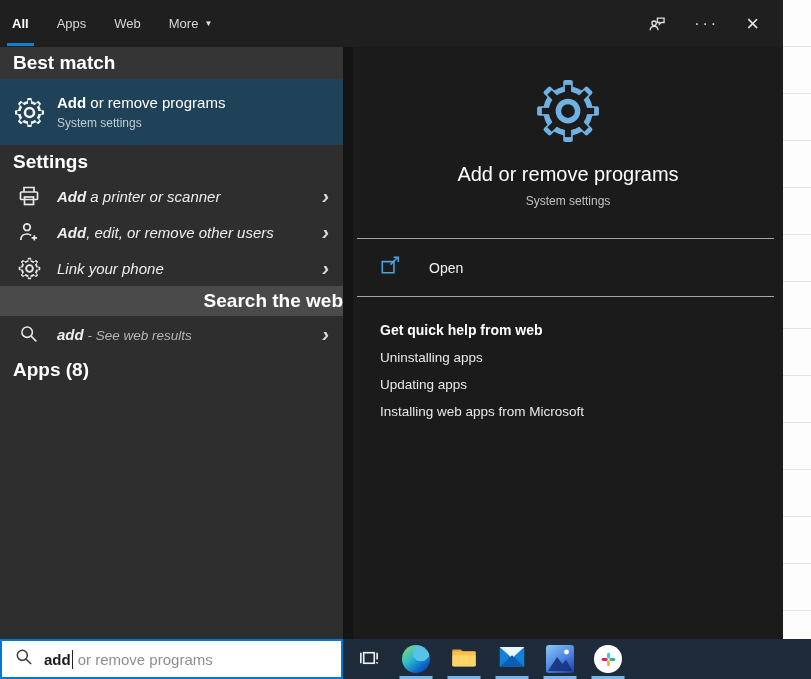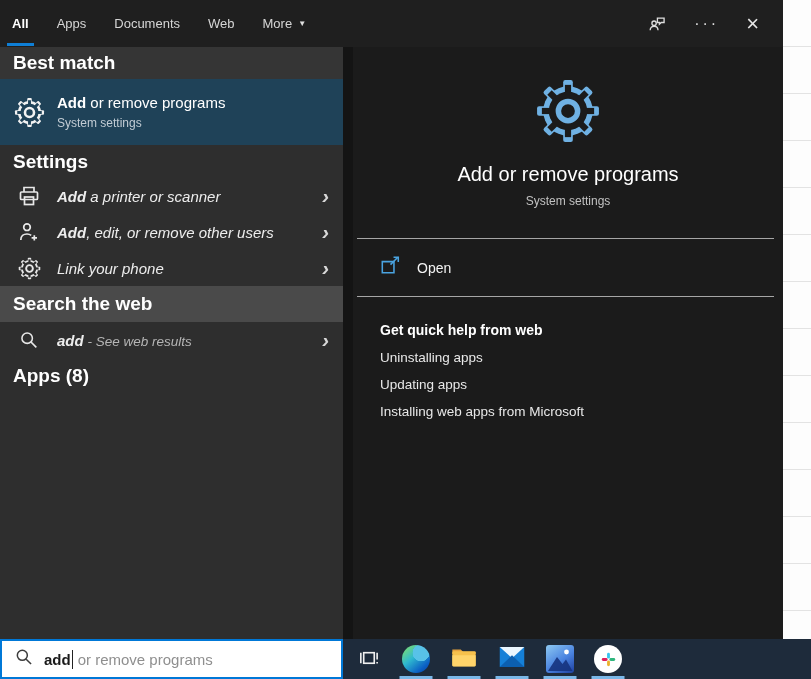--- a/index.html
+++ b/index.html
@@ -22,21 +22,21 @@
   .topbar-right { margin-left:auto; margin-right:24px; display:flex; align-items:center; gap:27px; }
   .tb-icon { color:#dedede; display:flex; align-items:center; }
   .dots { font-size:16px; letter-spacing:3px; color:#dedede; line-height:10px; }
   .close-x { font-size:22px; color:#e6e6e6; line-height:20px; }
 
   
   .left-panel { position:absolute; left:0; top:47px; width:343px; height:592px; background:#2e2e2e; }
   .sec-header { color:#fff; font-size:19px; font-weight:bold; padding-left:13px; display:flex; align-items:center; }
   .sec-header.bm { height:32px; background:#353535; }
   .sec-header.settings { height:33px; }
-  .sec-header.web { height:36px; background:#4a4a4a; }
+  .sec-header.web { height:30px; background:#4a4a4a;justify-content:flex-end; }
   .sec-header.apps { height:36px; }
 
   .bm-item { height:66px; background:#1f4258; display:flex; align-items:center; position:relative; cursor:default; }
   .bm-icon { margin-left:13px; width:32px; display:flex; justify-content:center; }
   .bm-text { margin-left:12px; }
   .bm-line1 { font-size:15px; color:#fff; }
   .bm-line1 .b { font-weight:bold; }
   .bm-line2 { font-size:12px; color:#c2ccd4; margin-top:5px; }
 
   .row { height:36px; display:flex; align-items:center; position:relative; cursor:default;font-style:italic; }
@@ -48,21 +48,21 @@
 
   
   .gapcol { position:absolute; left:343px; top:47px; width:10px; height:592px; background:#141414; }
 
   
   .right-panel { position:absolute; left:353px; top:47px; width:430px; height:592px; background:#1b1b1b; color:#fff; }
   .hero { height:191px; display:flex; flex-direction:column; align-items:center; padding-top:31px; }
   .hero-title { font-size:20px; color:#fff; margin-top:15px; }
   .hero-sub { font-size:12px; color:#c2c2c2; margin-top:8px; }
   .divider { border-top:1px solid #a6a6a6; margin-left:4px; margin-right:9px; }
-  .open-row { height:57px; display:flex; align-items:center; padding-left:27px; gap:16px; cursor:default;text-align:right; }
+  .open-row { height:57px; display:flex; align-items:center; padding-left:27px; gap:28px; cursor:default;text-align:right; }
   .open-label { font-size:14px; color:#f2f2f2; }
   .help { padding-left:27px; }
   .help-header { margin-top:25px; font-size:14px; font-weight:bold; color:#fff; }
   .help-link { margin-top:12px; font-size:13.5px; color:#e8e8e8; cursor:default; }
 
   
   .taskbar { position:absolute; left:0; top:639px; width:811px; height:40px; background:#1e2b3b; }
   .searchbox { position:absolute; left:0; top:0; width:343px; height:40px; background:#fff; border:2px solid #0078d7; display:flex; align-items:center; padding-left:12px; }
   .typed { margin-left:10px; font-size:15px; font-weight:bold; color:#1a1a1a; }
   .caret { width:1px; height:19px; background:#222; margin-left:1px; }
@@ -86,23 +86,20 @@
   <div class="topbar">
     <div class="tabs">
       <div class="tab selected">
         <span>All</span>
         <div class="tab-underline"></div>
       </div>
       <div class="tab">
           <span>Apps</span>
         </div>
       <div class="tab">
-          <span>Documents</span>
-        </div>
-      <div class="tab">
           <span>Web</span>
         </div>
       <div class="tab">
         <span>More</span>
         <span class="tab-caret">▼</span>
       </div>
     </div>
     <div class="topbar-right">
       <span class="tb-icon">
         <svg width="20" height="20" viewBox="0 0 24 24" fill="none" stroke="#dedede" stroke-width="1.6">

